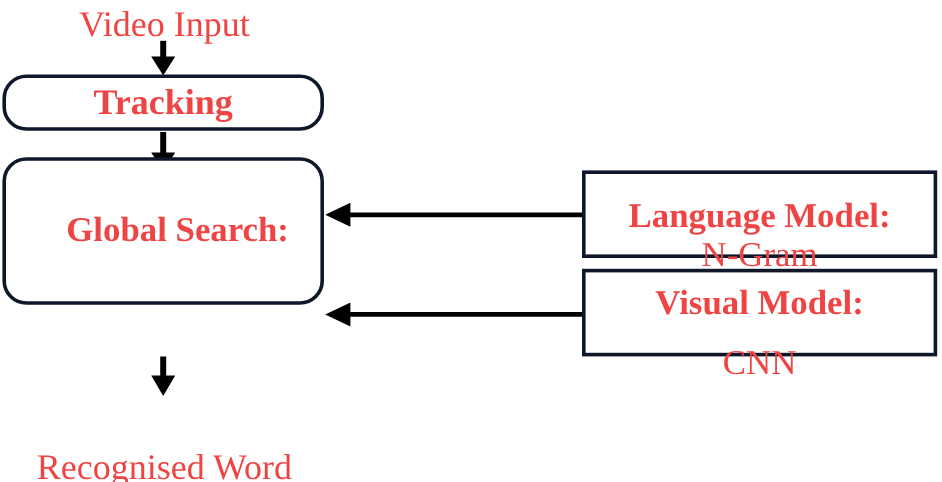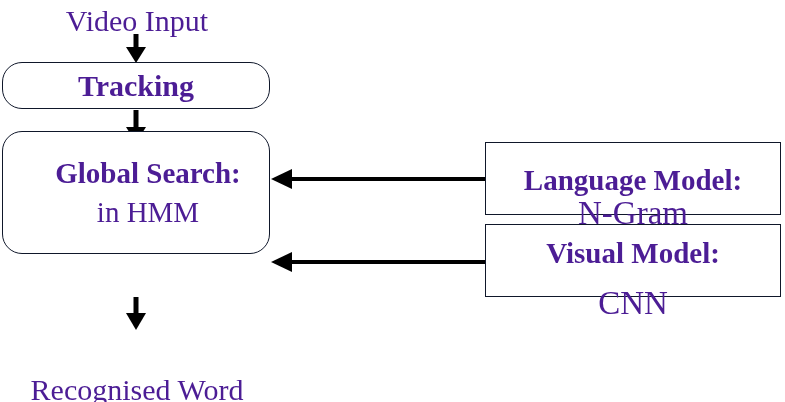--- a/index.html
+++ b/index.html
@@ -5,35 +5,35 @@
   html, body {
     margin: 0;
     padding: 0;
     background: #ffffff;
   }
   .canvas {
     position: relative;
     width: 785px;
     height: 402px;
     background: #ffffff;
-    color: #4c1d95;
+    color: #ef4444;
     font-family: "Liberation Serif", serif;
     overflow: hidden;
   }
   .arrow-layer {
     position: absolute;
     left: 0;
     top: 0;
     width: 785px;
     height: 402px;
   }
   .node-box {
     position: absolute;
     box-sizing: border-box;
-    border: 1px solid #0f172a;
+    border: 3px solid #0f172a;
     background: #ffffff;
     display: flex;
     flex-direction: column;
     align-items: center;
     justify-content: center;
     text-align: center;
   }
   .rounded {
     border-radius: 20px;
   }
@@ -45,21 +45,21 @@
     white-space: pre-line;
   }
   .bold { font-weight: bold; }
   .box-title {
     font-size: 29px;
     font-weight: bold;
     line-height: 33px;
     margin-top: 36px;
   }
   .box-sub {
-    font-size: 33px;
+    font-size: 29px;
     line-height: 33px;
     text-align: right;
   }
   .tracking-label {
     font-size: 30px;
     font-weight: bold;
   }
   .global-line {
     font-size: 29px;
     line-height: 39px;
@@ -99,21 +99,20 @@
   </svg>
 
   <div class="free-label" style="left:0; top:-2; width:274px;">Video Input</div>
 
   <div class="node-box rounded" style="left:2px; top:62px; width:268px; height:47px;">
     <span class="tracking-label">Tracking</span>
   </div>
 
   <div class="node-box rounded" style="left:2px; top:131px; width:268px; height:123px;padding-left:24px;">
     <span class="global-line bold">Global Search:</span>
-    <span class="global-line">in HMM</span>
   </div>
 
   <div class="free-label" style="left:0; top:328px; width:274px;">
     <span>Recognised Word</span><br>
     
   </div>
 
   <div class="node-box" style="left:485px; top:142px; width:296px; height:73px;">
     <span class="box-title">Language Model:</span>
     <span class="box-sub">N-Gram</span>

